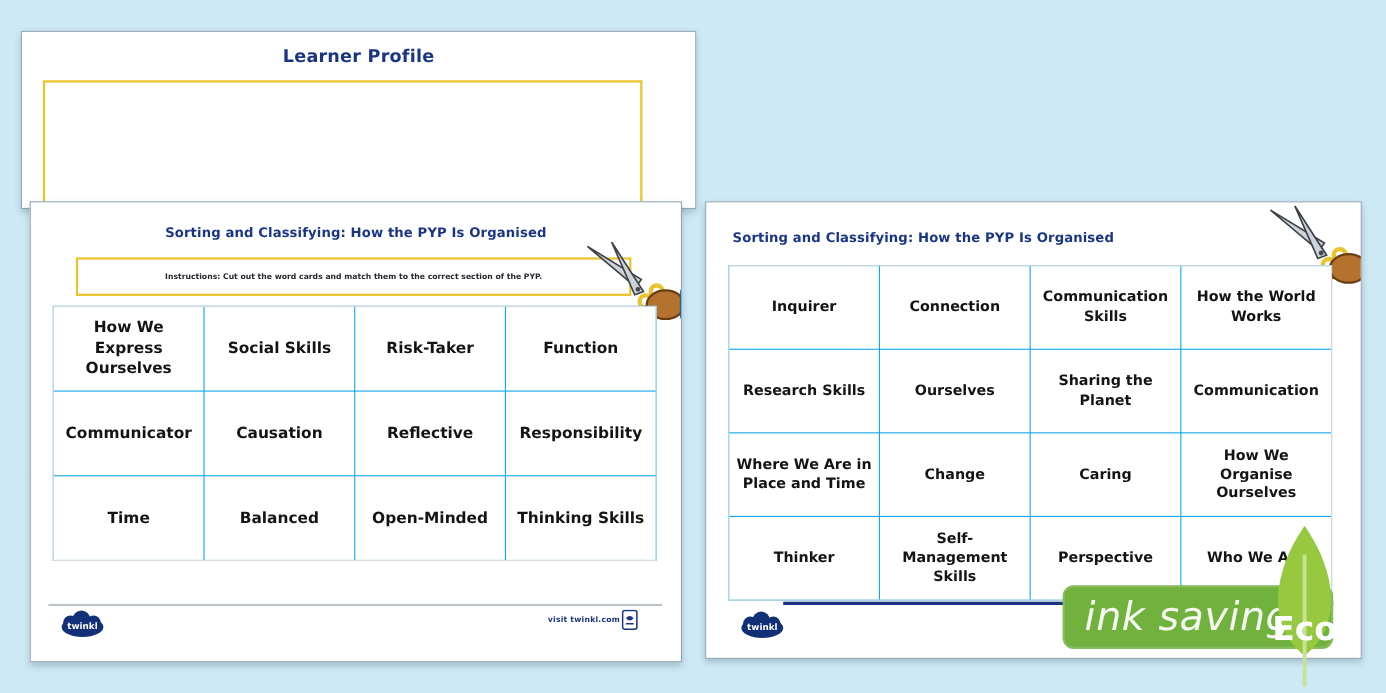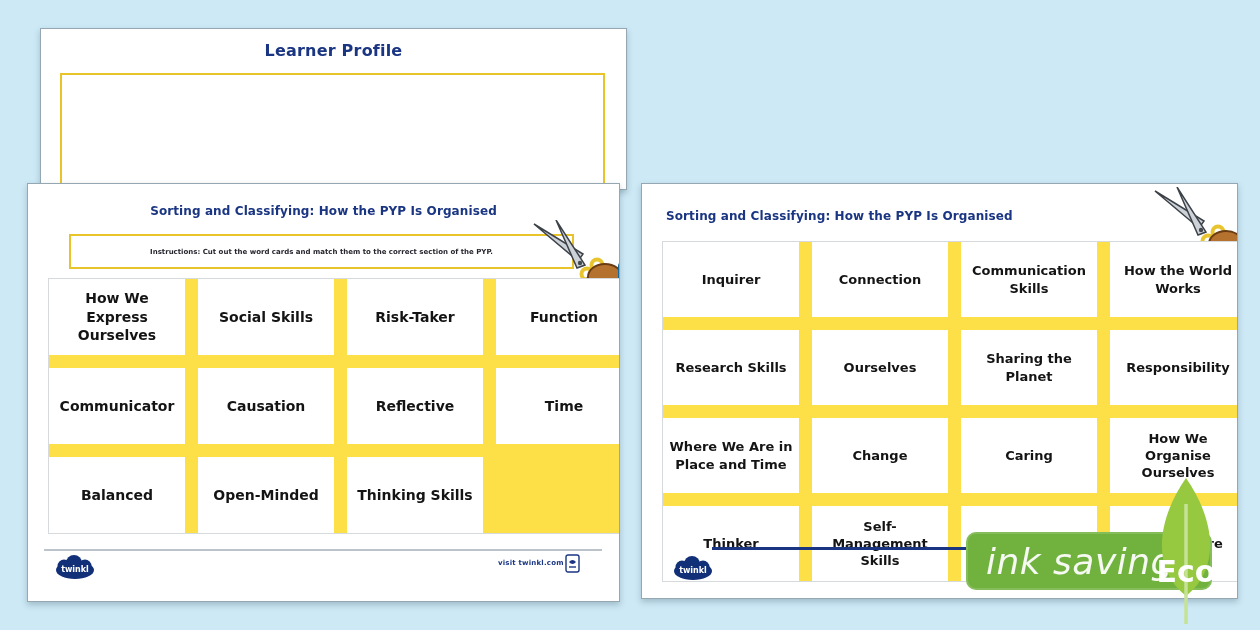--- a/index.html
+++ b/index.html
@@ -18,39 +18,39 @@
     position:absolute; left:0; width:100%; text-align:center;
     font-weight:bold; color:#1a3582; font-size:16px; top:12px;
     letter-spacing:0.2px;
   }
   .frame { position:absolute; border:2px solid; background:#fff; }
   .front-title {
     position:absolute; font-weight:bold; color:#1a3582; font-size:12px;
     white-space:nowrap; letter-spacing:0.1px;
   }
   .grid {
-    position:absolute; display:grid; gap:13px;
-    background:#fde047; border:1px solid #d6dadd;
+    position:absolute; display:grid; gap:1px;
+    background:#0ea5e9; border:1px solid #d6dadd;
   }
   .cell {
     background:#ffffff; display:flex; align-items:center; justify-content:center;
     text-align:center; font-weight:bold; color:#141414;
     padding:2px 5px; line-height:1.32;
   }
   .scissors { position:absolute; }
   .footer-line { position:absolute; }
   .logo { position:absolute; }
   .visit {
     position:absolute; font-size:7px; font-weight:bold; color:#1a3582;
     letter-spacing:0.2px;
   }
   .crest { position:absolute; }
 
   
-  #left-back  { left:40px;  top:28px;  width:585px; height:160px; }
+  #left-back  { left:19px;  top:28px;  width:585px; height:160px;padding-left:27px; }
   #left-yellow-frame { left:19px; top:44px; width:541px; height:132px; border-color:#e9c32a; }
   #left-front { left:27px;  top:183px; width:591px; height:417px; z-index:2; }
   #left-front .front-title { left:0; width:100%; text-align:center; top:20px; }
   #left-instructions {
     position:absolute; left:41px; top:50px; width:501px; height:31px;
     border:2px solid #e9c32a; display:flex; align-items:center; justify-content:center;
   }
   #left-instructions .ins-text { font-size:7px; font-weight:bold; color:#26262e; }
   #left-grid { left:20px; top:94px; grid-template-columns:repeat(4,136px); grid-auto-rows:76px; font-size:14px; }
   #left-scissors { left:498px; top:36px; }
@@ -109,20 +109,21 @@
     </svg>
 
     <div class="grid" id="left-grid">
       <div class="cell">How We Express Ourselves</div>
       <div class="cell">Social Skills</div>
       <div class="cell">Risk-Taker</div>
       <div class="cell">Function</div>
       <div class="cell">Communicator</div>
       <div class="cell">Causation</div>
       <div class="cell">Reflective</div>
+      <div class="cell">Responsibility</div>
       <div class="cell">Time</div>
       <div class="cell">Balanced</div>
       <div class="cell">Open-Minded</div>
       <div class="cell">Thinking Skills</div>
     </div>
 
     <div class="footer-line" id="left-footer-line"></div>
 
     <svg class="logo" id="left-logo" width="42" height="28" viewBox="0 0 42 28">
       <ellipse cx="21" cy="17" rx="19" ry="9" fill="#123078"></ellipse>
@@ -156,21 +157,21 @@
     </svg>
 
     <div class="grid" id="right-grid">
       <div class="cell">Inquirer</div>
       <div class="cell">Connection</div>
       <div class="cell">Communication Skills</div>
       <div class="cell">How the World Works</div>
       <div class="cell">Research Skills</div>
       <div class="cell">Ourselves</div>
       <div class="cell">Sharing the Planet</div>
-      <div class="cell">Responsibility</div>
+      <div class="cell">Communication</div>
       <div class="cell">Where We Are in Place and Time</div>
       <div class="cell">Change</div>
       <div class="cell">Caring</div>
       <div class="cell">How We Organise Ourselves</div>
       <div class="cell">Thinker</div>
       <div class="cell">Self-Management Skills</div>
       <div class="cell">Perspective</div>
       <div class="cell">Who We Are</div>
     </div>
 

